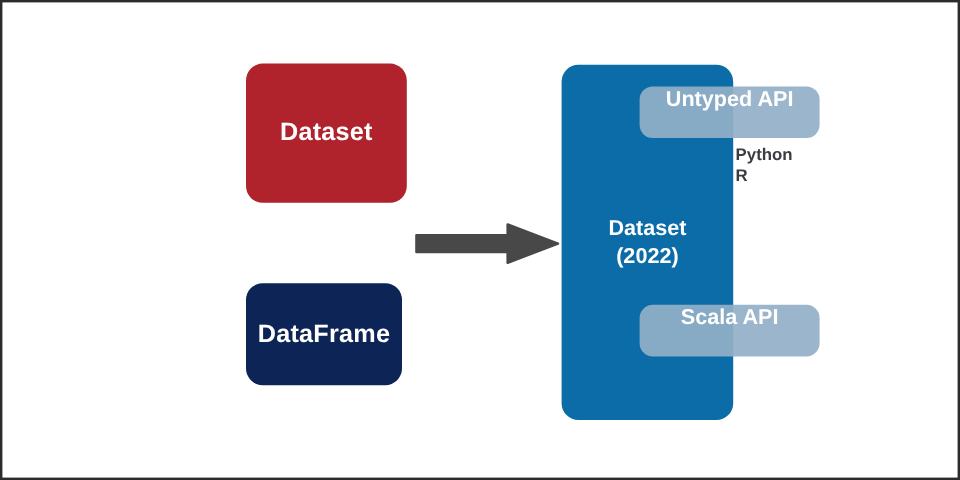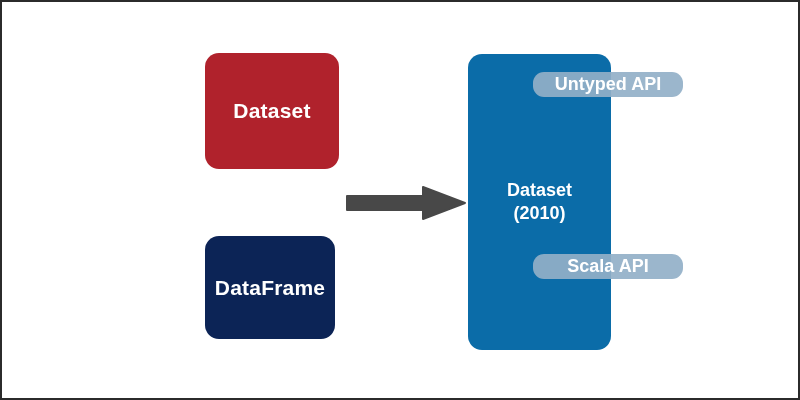--- a/index.html
+++ b/index.html
@@ -41,21 +41,21 @@
     width: 134px;
     height: 116px;
     background: #b0222c;
     font-size: 21px;
   }
 
   #box-dataframe {
     left: 203px;
     top: 234px;
     width: 130px;
-    height: 103px;
+    height: 85px;
     background: #0c2456;
     font-size: 21px;
   }
 
   
   #arrow {
     position: absolute;
     left: 343px;
     top: 181px;
     width: 122px;
@@ -88,25 +88,25 @@
     font-size: 18px;
     line-height: 1.3;
     text-align: center;
   }
 
   
   .api-pill {
     position: absolute;
     left: 531px;
     width: 150px;
-    height: 25px;
+    height: 43px;
     background: rgba(146, 176, 200, 0.92);
     border-radius: 11px;
     display: flex;
-    align-items: center;
+    align-items: flex-start;
     justify-content: center;
     color: #ffffff;
     font-weight: bold;
     font-size: 18px;
     z-index: 2;
   }
   #pill-untyped { top: 70px; }
   #pill-typed  { top: 252px; }
 
   
@@ -136,27 +136,29 @@
     <span>DataFrame</span>
   </div>
 
   <svg id="arrow" viewBox="0 0 122 40">
     <path d="M2 13 H78 V4 L120 20 L78 36 V27 H2 Z" fill="#484848" stroke="#484848" stroke-width="2" stroke-linejoin="round"></path>
   </svg>
 
   <div id="box-merged">
     <div id="merged-label">
       <span>Dataset</span>
-      <span>(2010)</span>
+      <span>(2022)</span>
     </div>
   </div>
 
   <div id="pill-untyped" class="api-pill">
     <span>Untyped API</span>
   </div>
 
+  <div id="langs-untyped" class="lang-list">Python
+R</div>
 
   <div id="pill-typed" class="api-pill">
     <span>Scala API</span>
   </div>
 
 
 </div>
 
 </body></html>

